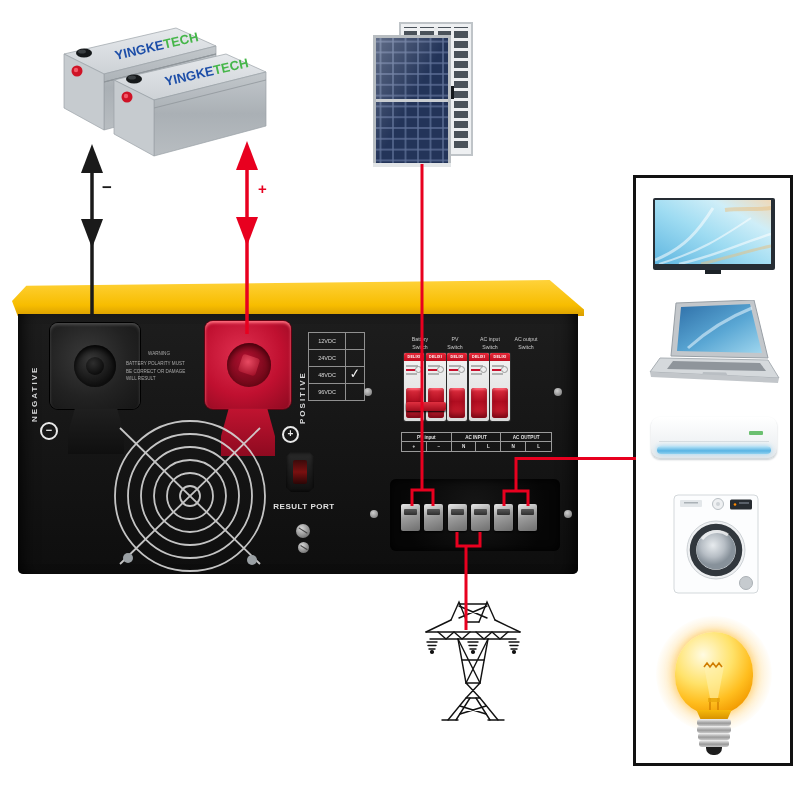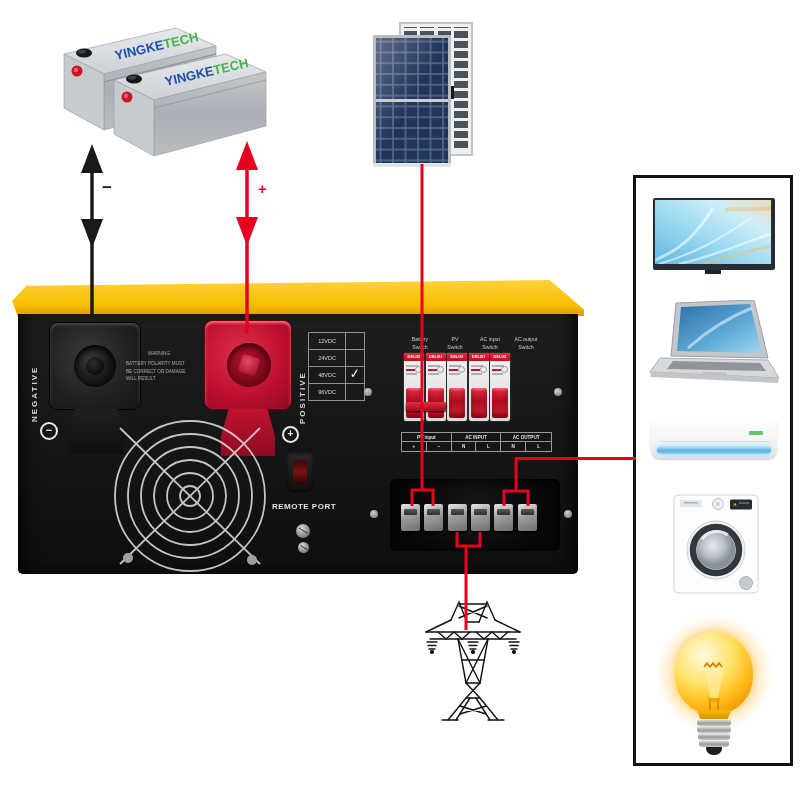--- a/index.html
+++ b/index.html
@@ -224,21 +224,21 @@
         <line x1="14" y1="10" x2="154" y2="146"></line>
           <line x1="154" y1="10" x2="14" y2="146"></line>
       </g>
       <circle cx="22" cy="140" r="5" fill="#9aa0a4"></circle>
       <circle cx="146" cy="142" r="5" fill="#9aa0a4"></circle>
     </svg>
 
     <div class="abs" id="db9">
         <div class="pins"></div>
       </div>
-    <div class="abs" id="remote-label">REMOTE PORT</div>
+    <div class="abs" id="remote-label">RESULT PORT</div>
     <div class="abs screw" id="rp-screw1"></div>
     <div class="abs screw" id="rp-screw2"></div>
     <div class="abs tiny-screw" style="left:346px;top:74px;"></div>
     <div class="abs tiny-screw" style="left:536px;top:74px;"></div>
     <div class="abs tiny-screw" style="left:352px;top:196px;"></div>
     <div class="abs tiny-screw" style="left:546px;top:196px;"></div>
 
     <div class="brk-label" style="left:380px;"><span>Battery</span><br><span>Switch</span></div>
     <div class="brk-label" style="left:415px;"><span>PV</span><br><span>Switch</span></div>
     <div class="brk-label" style="left:450px;"><span>AC input</span><br><span>Switch</span></div>

